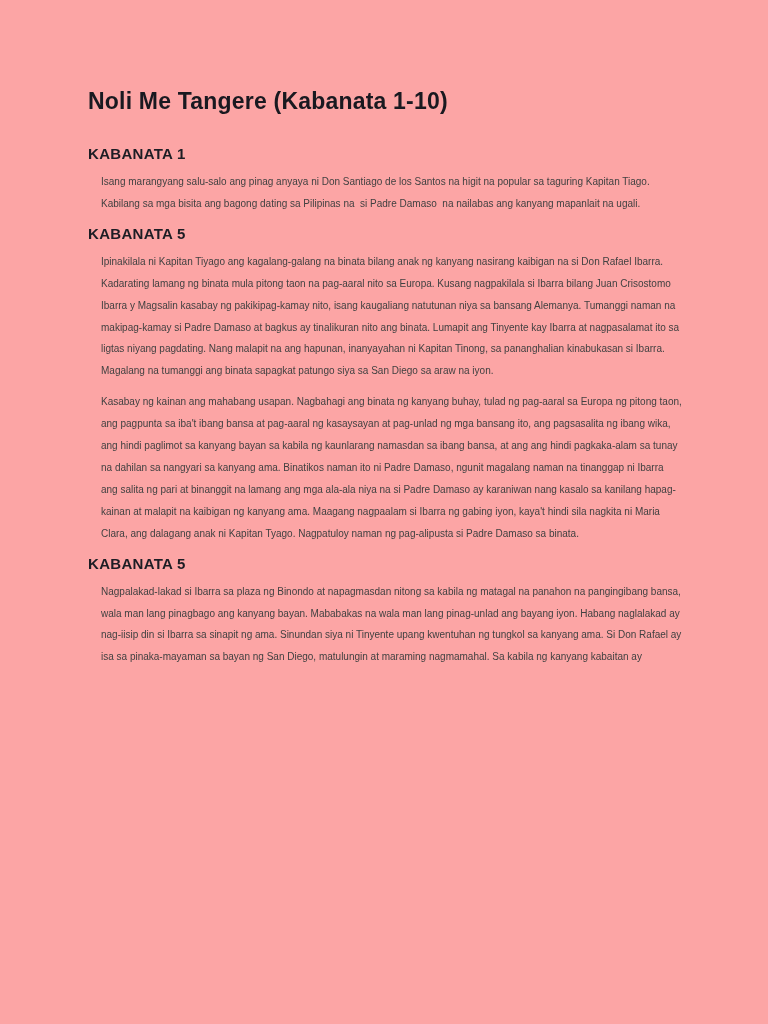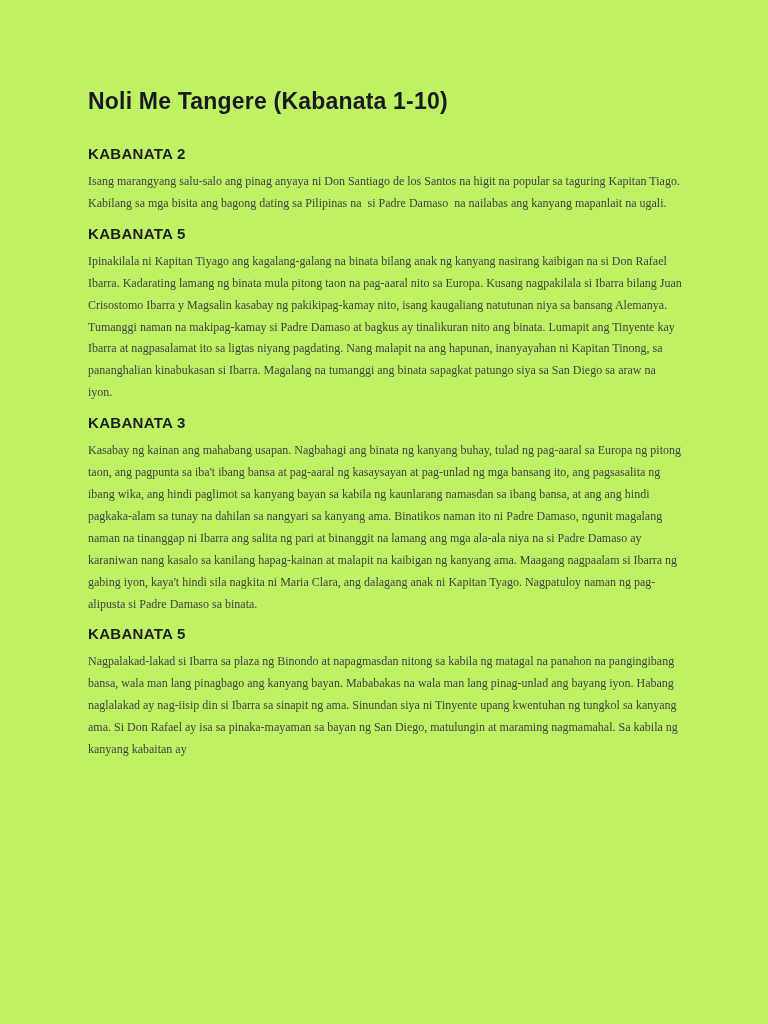--- a/index.html
+++ b/index.html
@@ -4,21 +4,21 @@
 <style>
   html, body {
     margin: 0;
     padding: 0;
     background: #ffffff;
   }
   .doc-page {
     position: relative;
     width: 768px;
     height: 1024px;
-    background: #bef264;
+    background: #fca5a5;
     overflow: hidden;
     font-family: "Liberation Sans", "DejaVu Sans", sans-serif;
   }
   .doc-content {
     box-sizing: border-box;
     width: 768px;
     padding: 86px 85px 0 88px;
   }
   .doc-title {
     margin: 0 0 28px 0;
@@ -30,48 +30,46 @@
   }
   .section-heading {
     margin: 0 0 7px 0;
     font-size: 15px;
     font-weight: bold;
     line-height: 20px;
     color: #1d1d24;
     letter-spacing: 0.3px;
   }
   .section-body {
-    margin: 0 0 9px 0;
-    font-size: 12px;
+    margin: 0 0 9px 13px;
+    font-size: 10px;
     line-height: 21.9px;
     color: #414141;
     white-space: pre-wrap;
-    font-family: Liberation Serif, serif;
   }
 </style>
 </head>
 <body>
 
 <div class="doc-page">
   <div class="doc-content">
 
     <h1 class="doc-title">Noli Me Tangere (Kabanata 1-10)</h1>
 
     <section>
-      <h2 class="section-heading">KABANATA 2</h2>
+      <h2 class="section-heading">KABANATA 1</h2>
       <p class="section-body">Isang marangyang salu-salo ang pinag anyaya ni Don Santiago de los Santos na higit na popular sa taguring Kapitan Tiago. Kabilang sa mga bisita ang bagong dating sa Pilipinas na  si Padre Damaso  na nailabas ang kanyang mapanlait na ugali.</p>
     </section>
 
     <section>
       <h2 class="section-heading">KABANATA 5</h2>
       <p class="section-body">Ipinakilala ni Kapitan Tiyago ang kagalang-galang na binata bilang anak ng kanyang nasirang kaibigan na si Don Rafael Ibarra. Kadarating lamang ng binata mula pitong taon na pag-aaral nito sa Europa. Kusang nagpakilala si Ibarra bilang Juan Crisostomo Ibarra y Magsalin kasabay ng pakikipag-kamay nito, isang kaugaliang natutunan niya sa bansang Alemanya. Tumanggi naman na makipag-kamay si Padre Damaso at bagkus ay tinalikuran nito ang binata. Lumapit ang Tinyente kay Ibarra at nagpasalamat ito sa ligtas niyang pagdating. Nang malapit na ang hapunan, inanyayahan ni Kapitan Tinong, sa pananghalian kinabukasan si Ibarra. Magalang na tumanggi ang binata sapagkat patungo siya sa San Diego sa araw na iyon.</p>
     </section>
 
     <section>
-      <h2 class="section-heading">KABANATA 3</h2>
       <p class="section-body">Kasabay ng kainan ang mahabang usapan. Nagbahagi ang binata ng kanyang buhay, tulad ng pag-aaral sa Europa ng pitong taon, ang pagpunta sa iba't ibang bansa at pag-aaral ng kasaysayan at pag-unlad ng mga bansang ito, ang pagsasalita ng ibang wika, ang hindi paglimot sa kanyang bayan sa kabila ng kaunlarang namasdan sa ibang bansa, at ang ang hindi pagkaka-alam sa tunay na dahilan sa nangyari sa kanyang ama. Binatikos naman ito ni Padre Damaso, ngunit magalang naman na tinanggap ni Ibarra ang salita ng pari at binanggit na lamang ang mga ala-ala niya na si Padre Damaso ay karaniwan nang kasalo sa kanilang hapag-kainan at malapit na kaibigan ng kanyang ama. Maagang nagpaalam si Ibarra ng gabing iyon, kaya't hindi sila nagkita ni Maria Clara, ang dalagang anak ni Kapitan Tyago. Nagpatuloy naman ng pag-alipusta si Padre Damaso sa binata.</p>
     </section>
 
     <section>
       <h2 class="section-heading">KABANATA 5</h2>
       <p class="section-body">Nagpalakad-lakad si Ibarra sa plaza ng Binondo at napagmasdan nitong sa kabila ng matagal na panahon na pangingibang bansa, wala man lang pinagbago ang kanyang bayan. Mababakas na wala man lang pinag-unlad ang bayang iyon. Habang naglalakad ay nag-iisip din si Ibarra sa sinapit ng ama. Sinundan siya ni Tinyente upang kwentuhan ng tungkol sa kanyang ama. Si Don Rafael ay isa sa pinaka-mayaman sa bayan ng San Diego, matulungin at maraming nagmamahal. Sa kabila ng kanyang kabaitan ay</p>
     </section>
 
   </div>
 </div>

